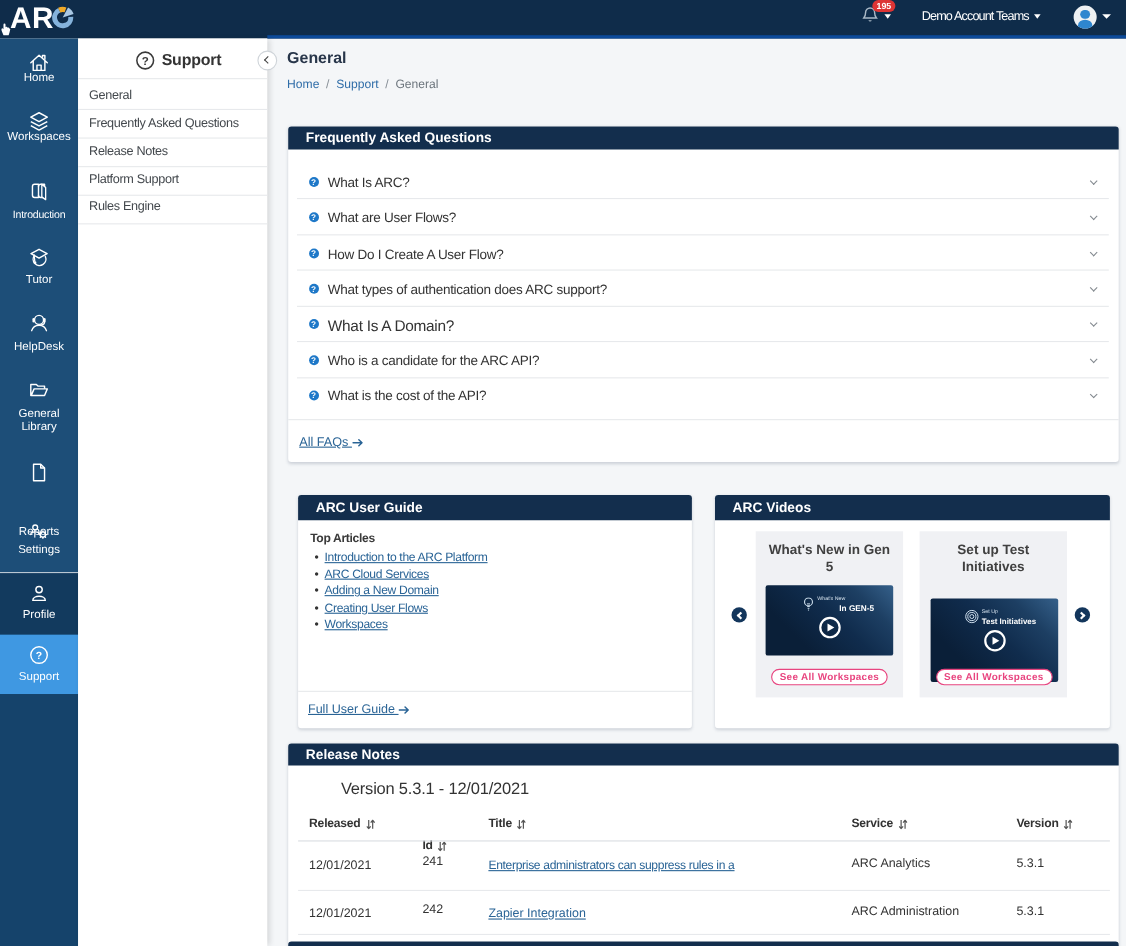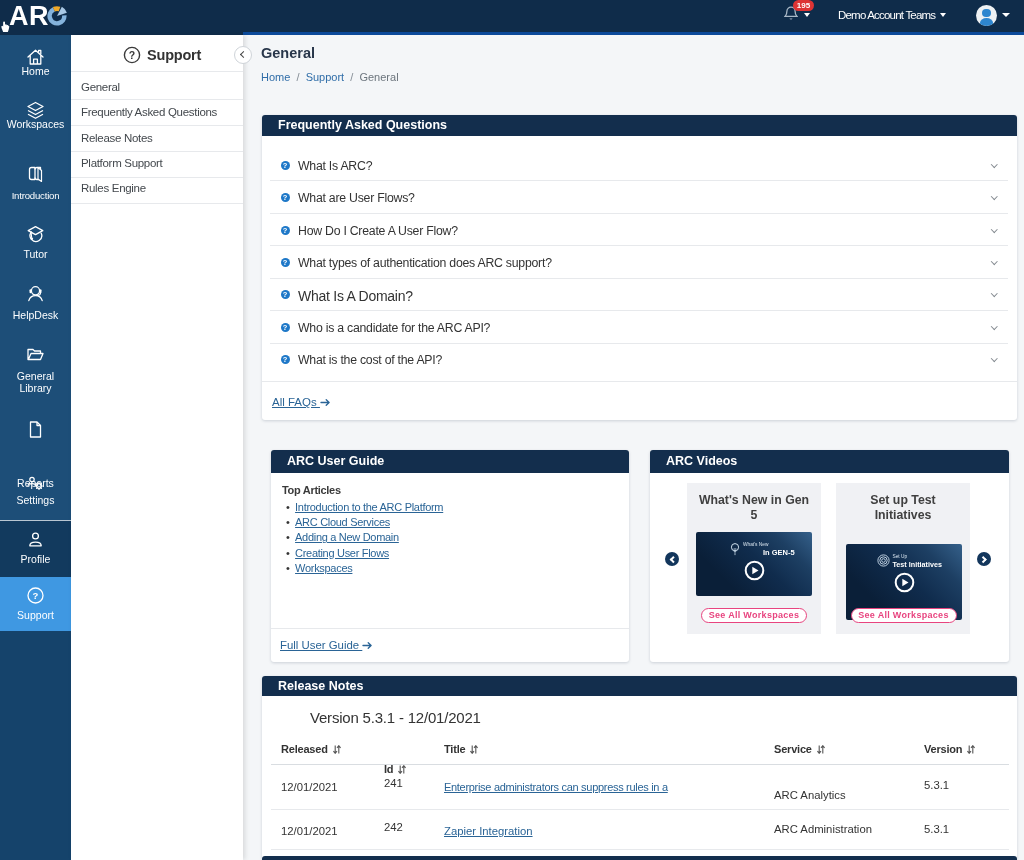--- a/index.html
+++ b/index.html
@@ -285,21 +285,21 @@
 <div class="abs" style="left:924px;top:743px;font-size:11px;letter-spacing:-0.2px;font-weight:bold;color:#333;display:flex;align-items:center;">Version<svg style="margin-left:5px;" width="8" height="9" viewBox="0 0 8 9">
       <g stroke="#555" stroke-width="1.1" fill="none">
         <path d="M2.2 0.5 V7.8 M0.4 6.2 L2.2 8.3 L4 6.2"></path>
         <path d="M5.8 8.5 V1.2 M4 2.8 L5.8 0.7 L7.6 2.8"></path>
       </g>
     </svg></div>
 <div class="sep" style="left:271px;top:763.5px;width:738px;background:#d9dde1;"></div>
 <div class="abs" style="left:281px;top:781px;font-size:11.3px;color:#333;">12/01/2021</div>
 <div class="abs" style="left:384px;top:777px;font-size:11.3px;color:#333;">241</div>
 <div class="abs link" style="left:444px;top:781px;font-size:11px;letter-spacing:-0.3px;">Enterprise administrators can suppress rules in a</div>
-<div class="abs" style="left:774px;top:779px;font-size:11.3px;color:#333;margin-top:10px;">ARC Analytics</div>
+<div class="abs" style="left:774px;top:779px;font-size:11.3px;color:#333;">ARC Analytics</div>
 <div class="abs" style="left:924px;top:779px;font-size:11.3px;color:#333;">5.3.1</div>
 <div class="sep" style="left:271px;top:808.5px;width:738px;"></div>
 <div class="abs" style="left:281px;top:825px;font-size:11.3px;color:#333;">12/01/2021</div>
 <div class="abs" style="left:384px;top:821px;font-size:11.3px;color:#333;">242</div>
 <div class="abs link" style="left:444px;top:825px;font-size:11.3px;">Zapier Integration</div>
 <div class="abs" style="left:774px;top:823px;font-size:11.3px;color:#333;">ARC Administration</div>
 <div class="abs" style="left:924px;top:823px;font-size:11.3px;color:#333;">5.3.1</div>
 <div class="sep" style="left:271px;top:848.5px;width:738px;"></div>
 <div class="abs" style="left:262px;top:856px;width:755px;height:4px;background:#132e4d;border-radius:3px 3px 0 0;"></div>
 

